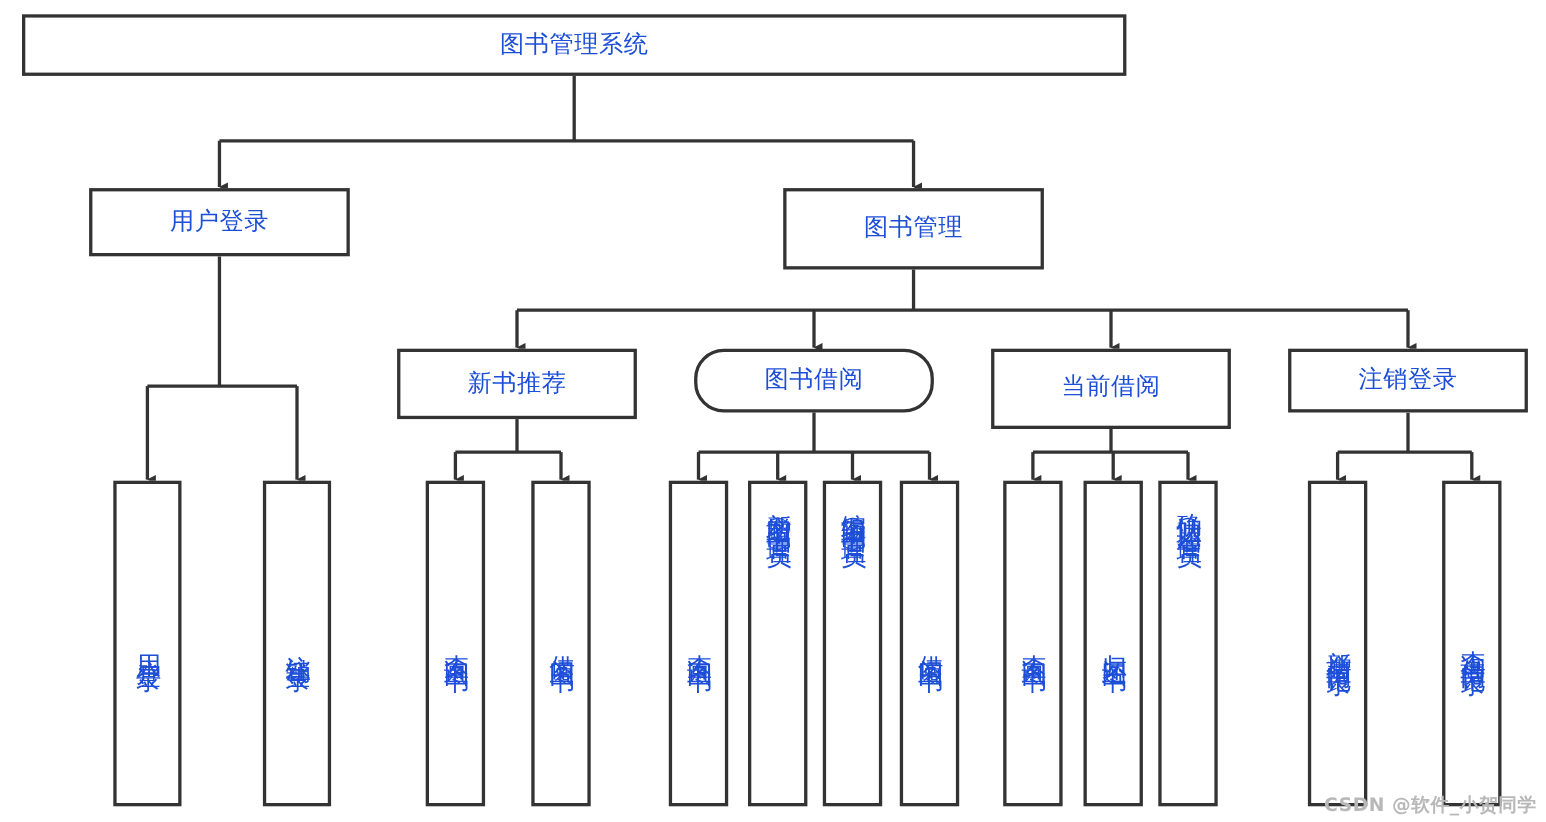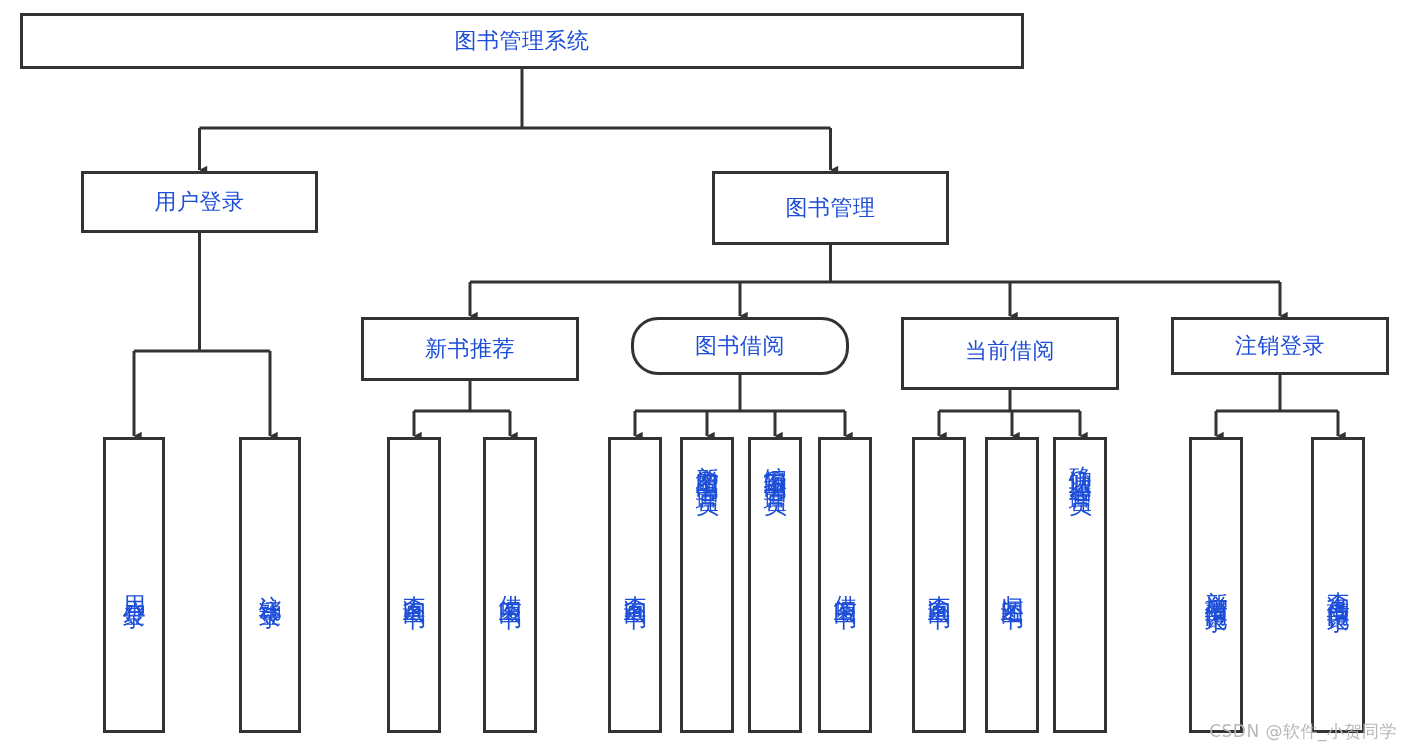--- a/index.html
+++ b/index.html
@@ -62,20 +62,21 @@
     padding-top: 0;
   }
   .watermark {
     position: absolute;
     right: 8px;
     bottom: 4px;
     font-size: 17px;
     color: #b8b8b8;
     white-space: nowrap;
     letter-spacing: 0.5px;
+    font-weight: bold;
   }
 </style>
 </head>
 <body>
 
 <div id="diagram-root">
 
   <svg class="connectors" viewBox="0 0 1405 747" xmlns="http://www.w3.org/2000/svg">
     <defs>
       <marker id="arrowhead" markerWidth="9" markerHeight="9" refX="4.5" refY="8.2" orient="auto" markerUnits="userSpaceOnUse">

